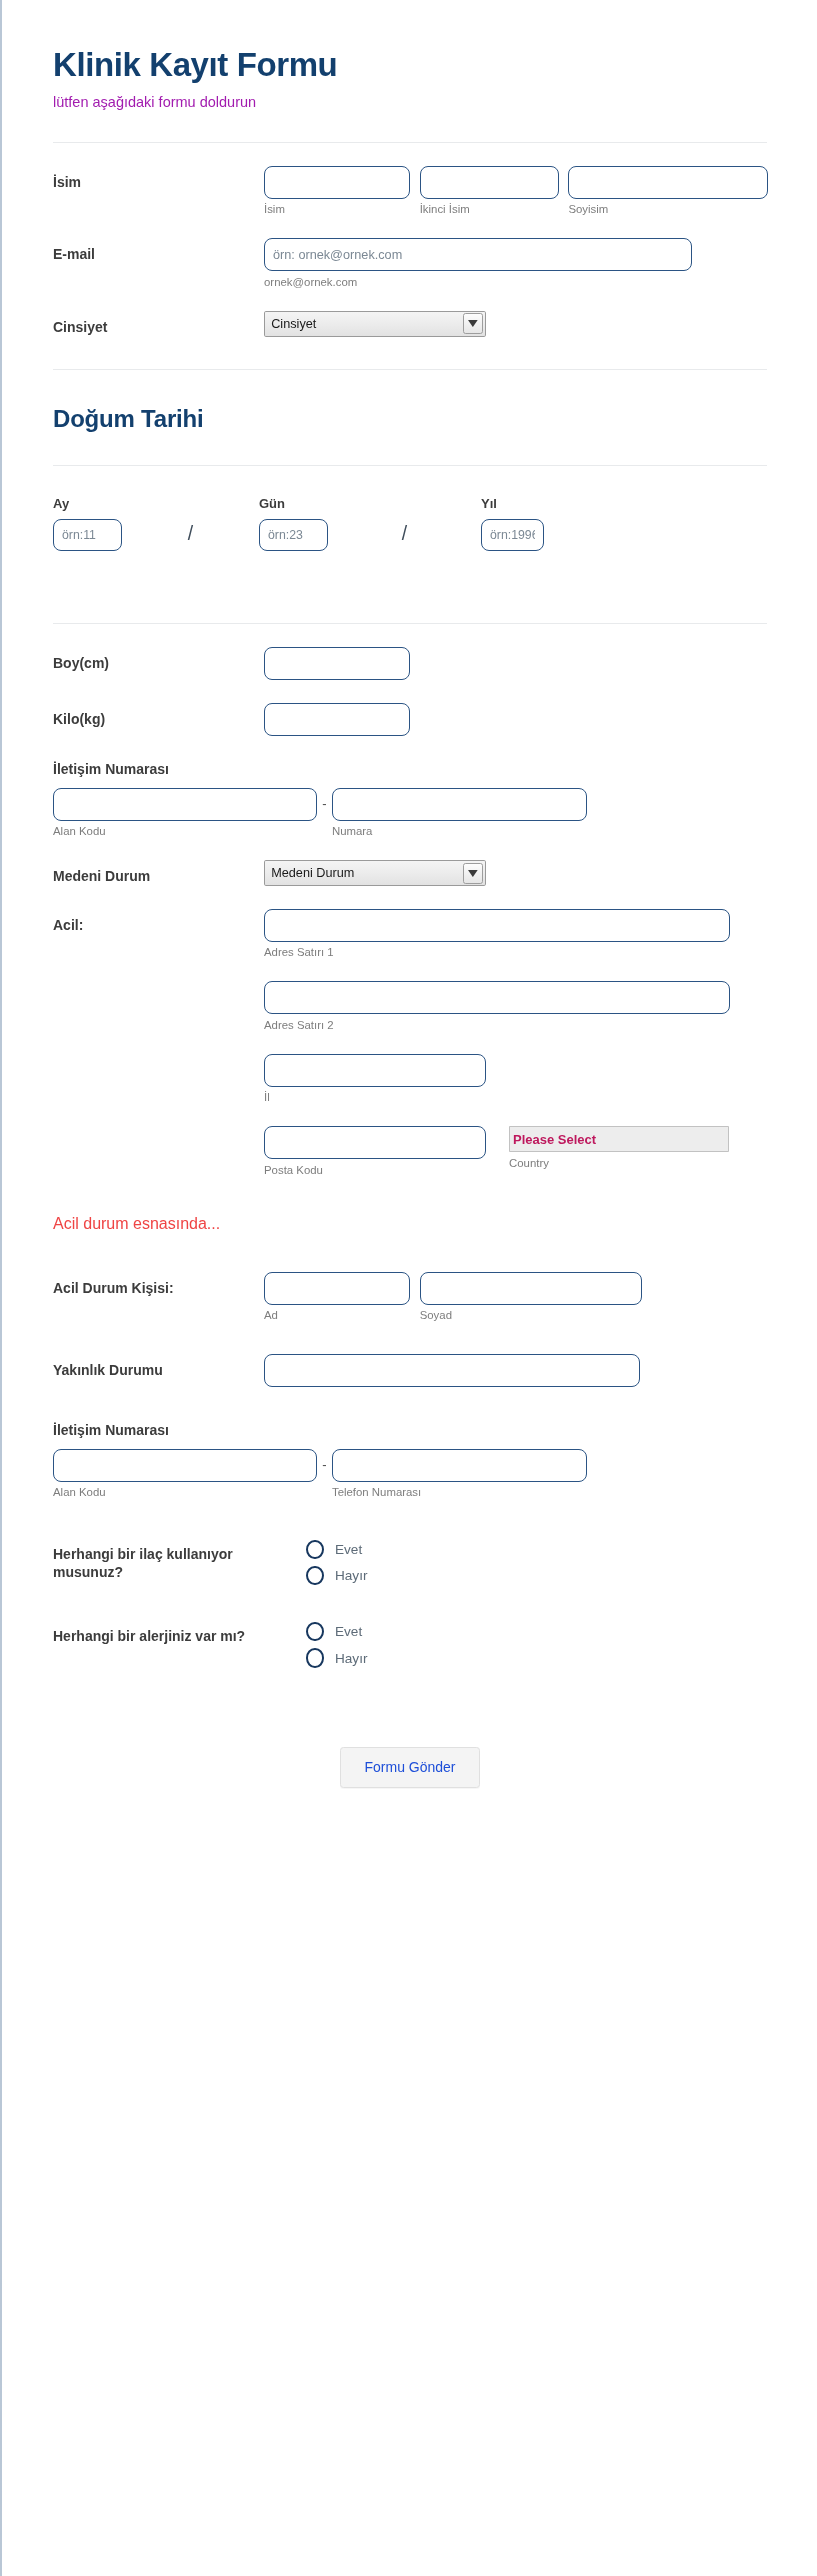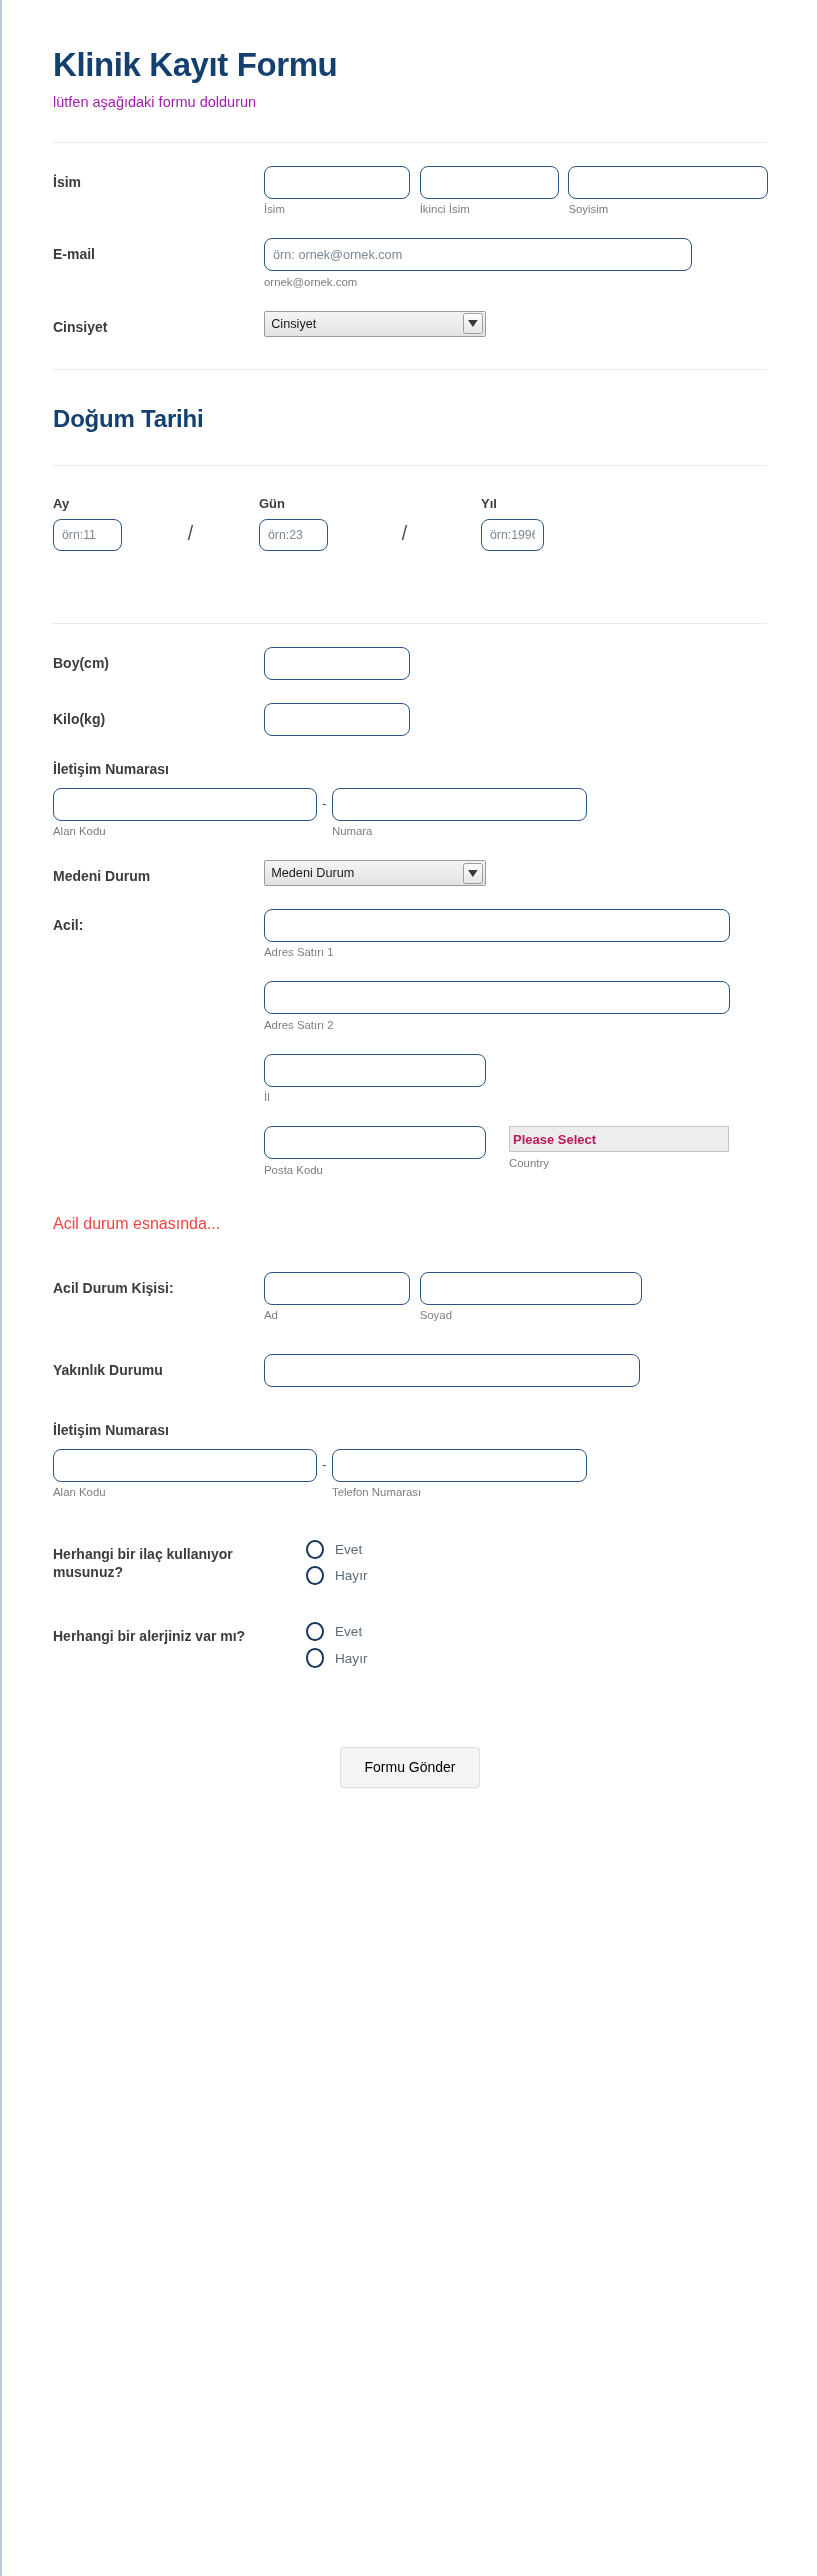--- a/index.html
+++ b/index.html
@@ -226,21 +226,21 @@
     padding-bottom: 53px;
     display: flex;
     justify-content: center;
   }
   .submit-btn {
     background: #f4f4f4;
     border: 0.9px solid #e0e0e0;
     border-radius: 3.5px;
     font-family: "Liberation Sans", sans-serif;
     font-size: 14px;
-    color: #000000;
+    color: #1d4ed8;
     padding: 11.4px 23px;
     cursor: pointer;
     box-shadow: 0 0.9px 0.9px rgba(0,0,0,0.04);
   }
   .gap-lg { height: 23px; }
 </style>
 </head>
 <body>
 
 <div class="page">

